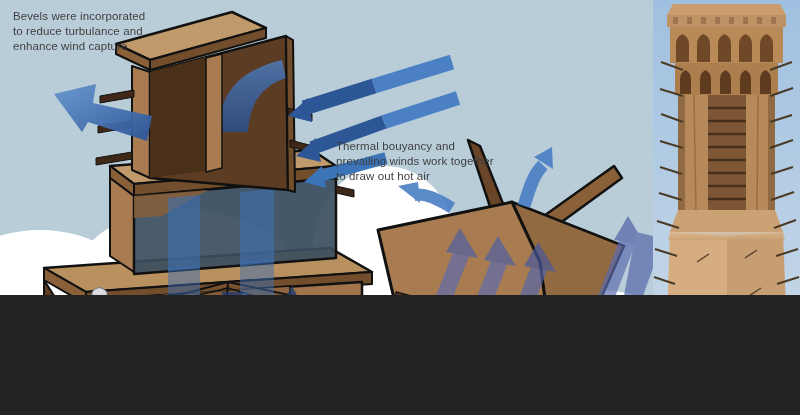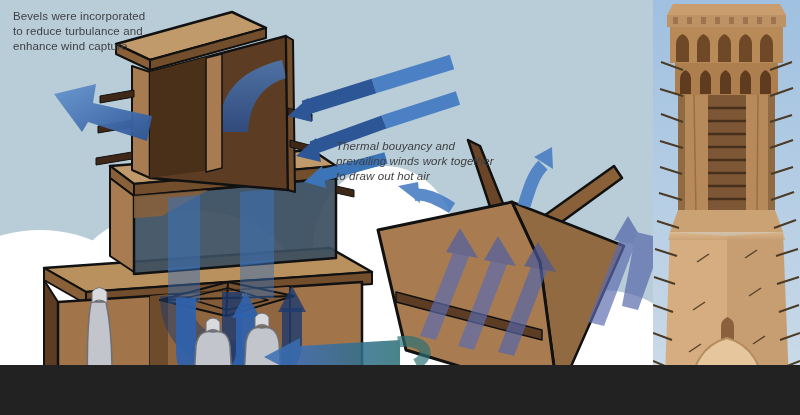--- a/index.html
+++ b/index.html
@@ -1,29 +1,29 @@
 <!DOCTYPE html>
 <html><head>
 <meta charset="utf-8">
 <style>
   html,body{margin:0;padding:0;background:#222;}
   .canvas{
-    position:relative;width:800px;height:365px;overflow:hidden;
+    position:relative;width:800px;height:295px;overflow:hidden;
     background:#b9cdd8;font-family:"Liberation Sans",sans-serif;
   }
   .illu,.photo{position:absolute;top:0;display:block;}
   .illu{left:0;width:653px;height:415px;}
   .photo{left:653px;width:147px;height:415px;}
   .label{
     position:absolute;color:#3e3f41;font-size:11.5px;line-height:1.32;
     white-space:pre-line;letter-spacing:.1px;
   }
   .label-bevels{left:13px;top:9px;width:180px;}
   .label-cool{left:309px;top:21px;width:190px;}
-  .label-thermal{left:336px;top:139px;width:215px;font-style:italic;}
+  .label-thermal{left:336px;top:139px;width:215px;}
 </style>
 </head>
 <body>
 
 <div class="canvas">
 
   <svg class="illu" viewBox="0 0 653 415">
     <defs>
       <linearGradient id="gblue" x1="0" y1="0" x2="1" y2="1">
         <stop offset="0" stop-color="#6795cf"></stop>

